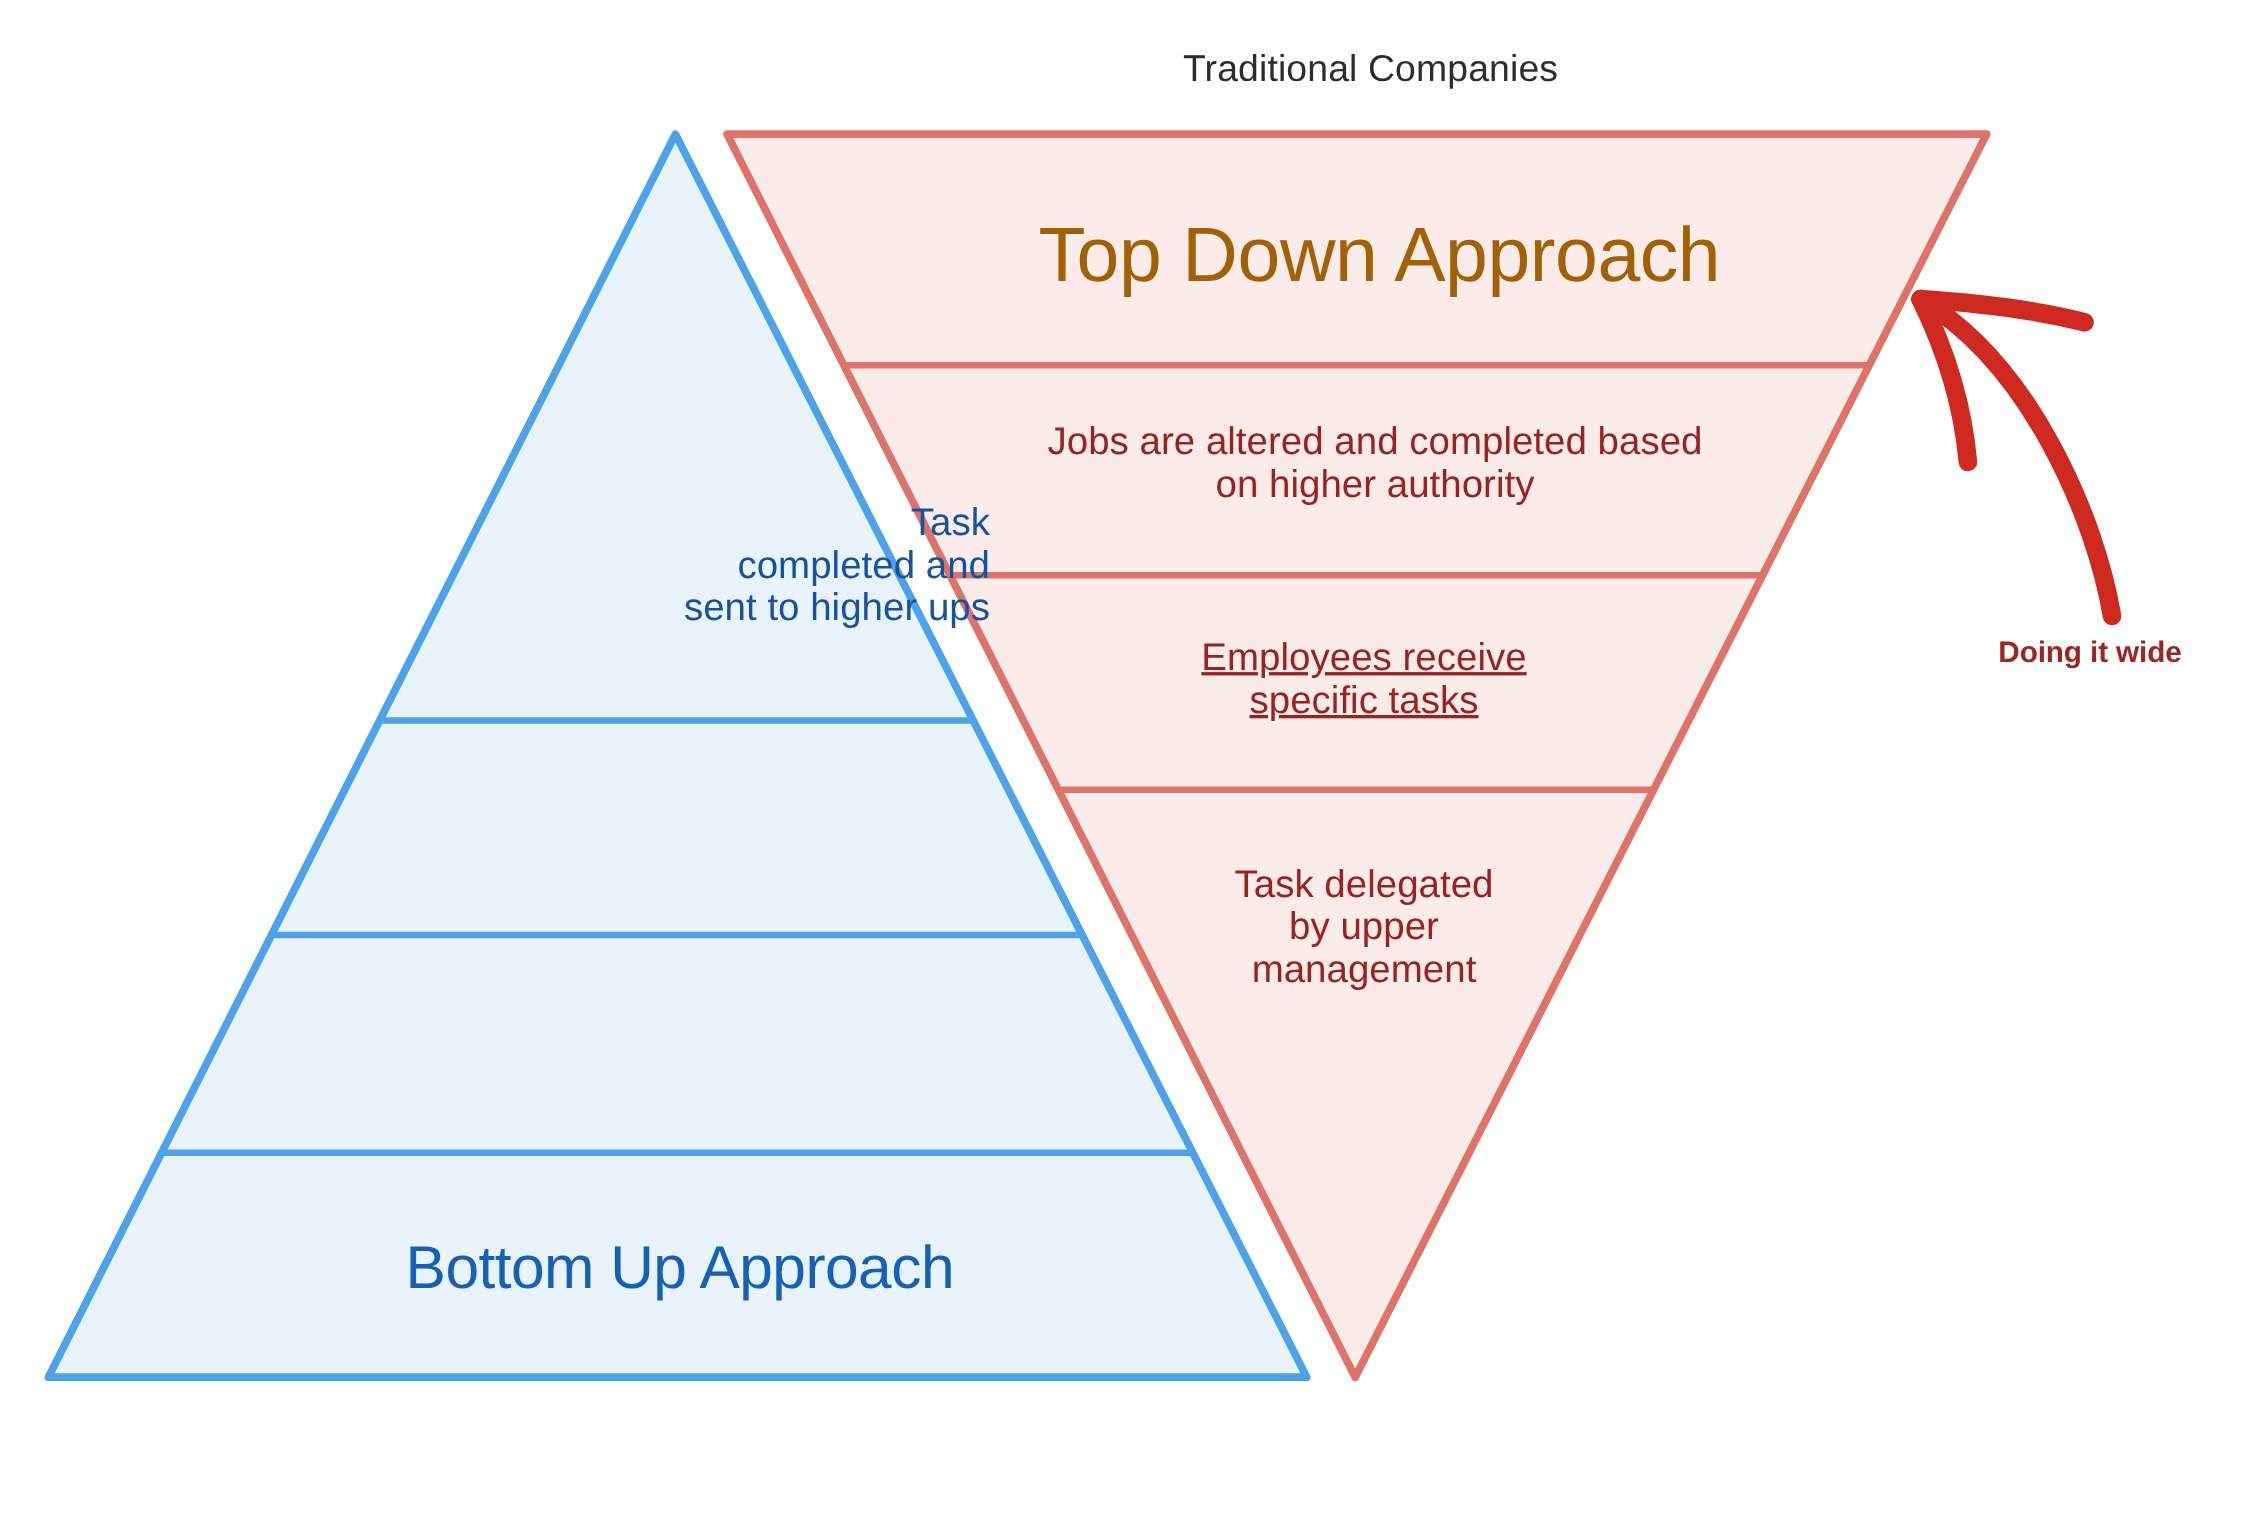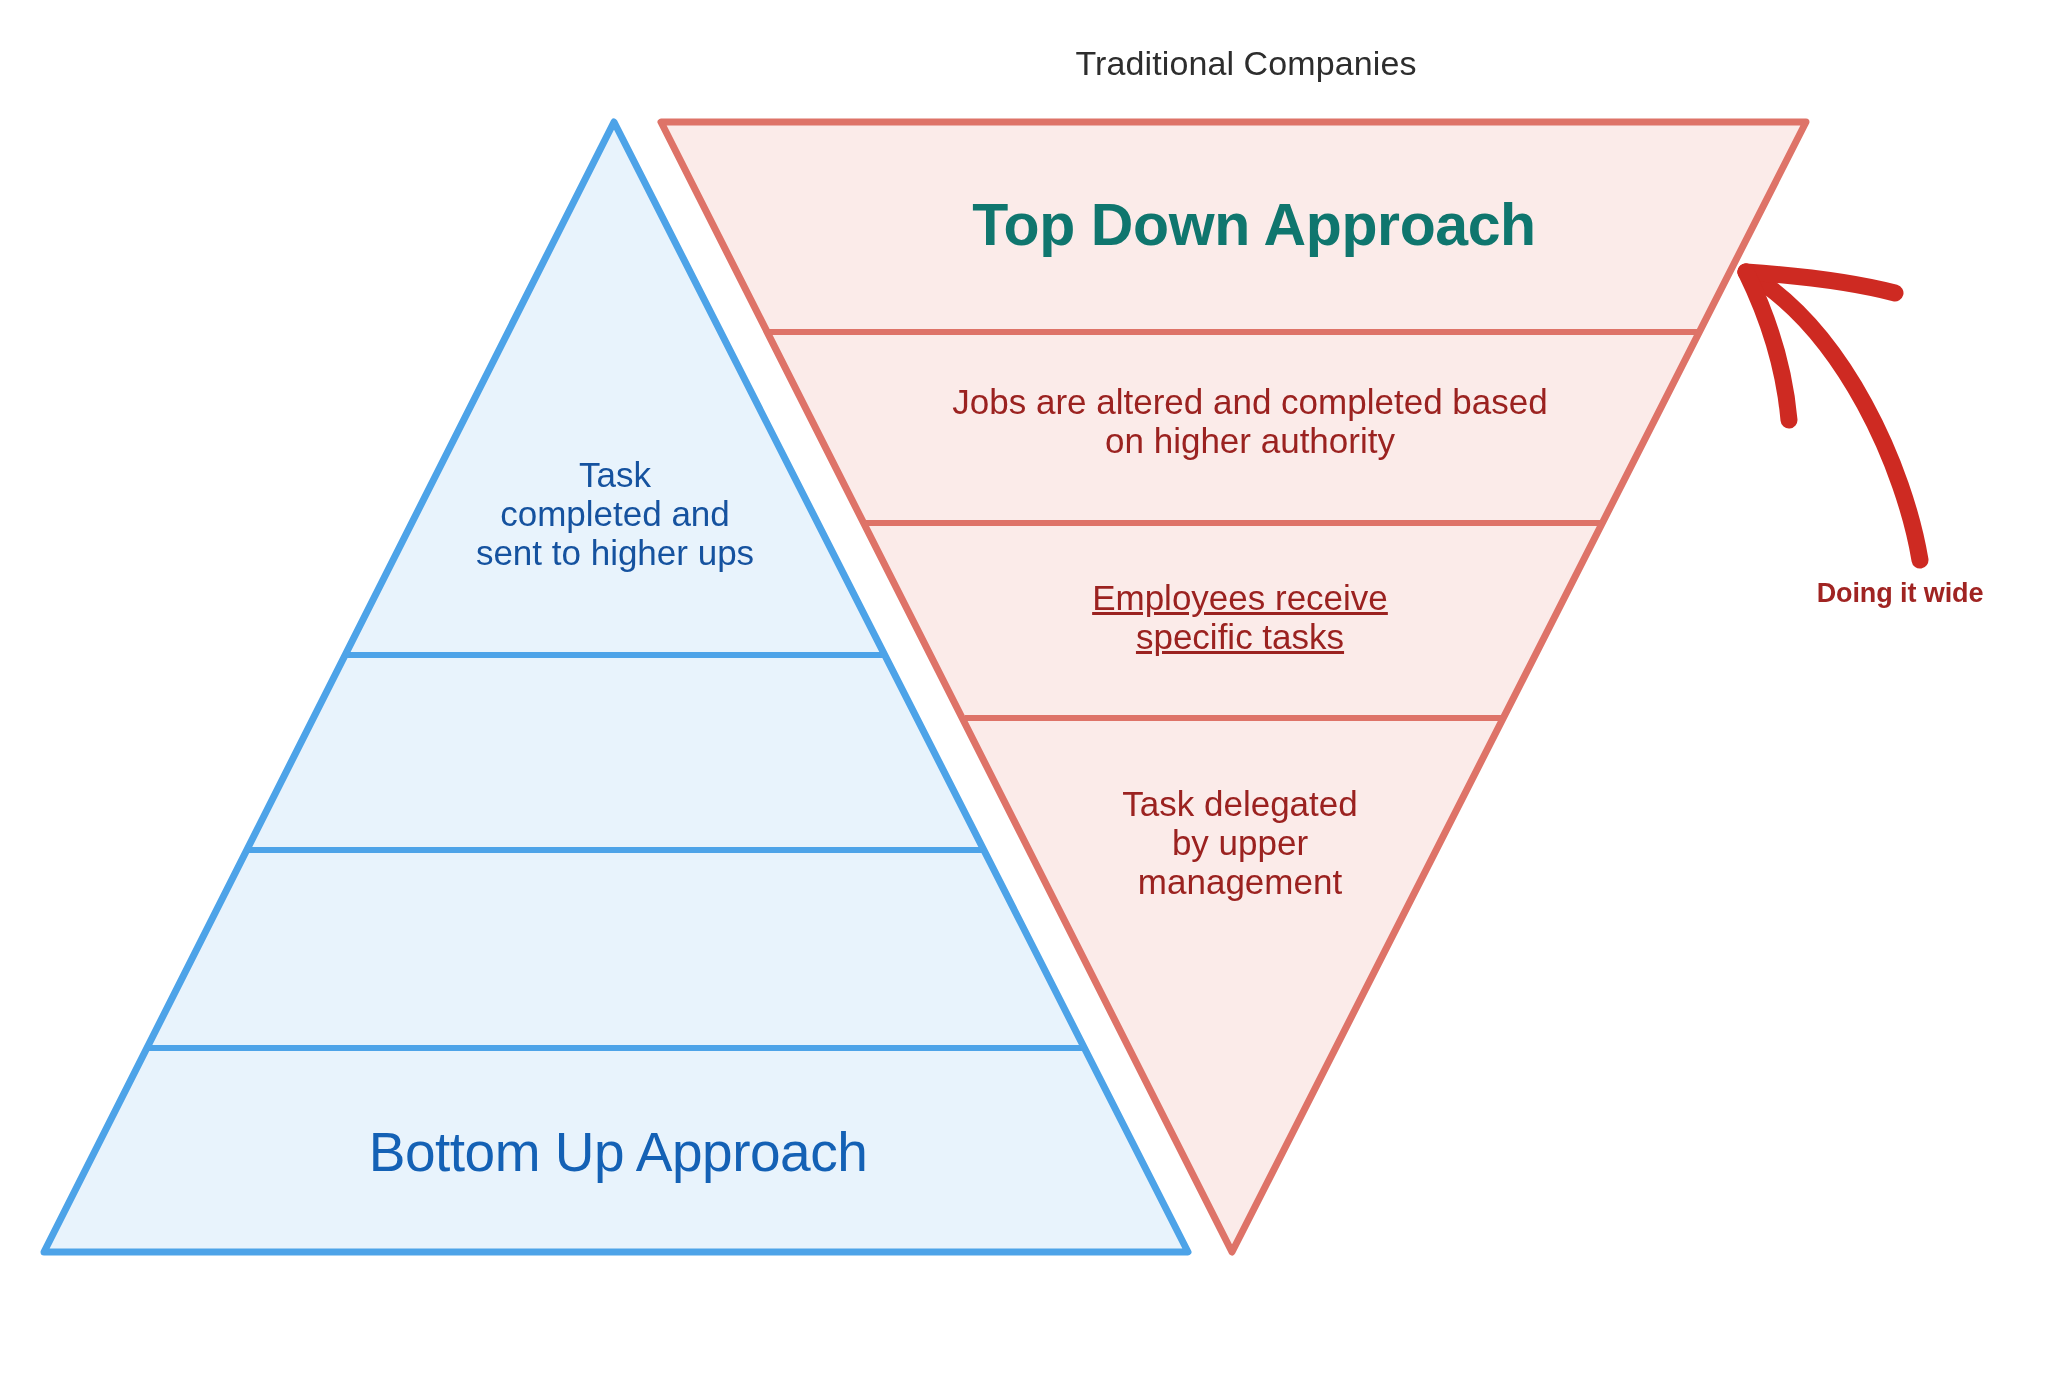--- a/index.html
+++ b/index.html
@@ -58,33 +58,34 @@
     top: 1122px;
     width: 940px;
     font-size: 55px;
     font-weight: normal;
     color: #1461B5;
     letter-spacing: -0.5px;
   }
   .blue-row {
     color: #15529F;
     font-size: 35px;
+    text-align: right;
   }
   .blue-r1 { left: 330px; top: 455px; width: 570px; }
   .blue-r2 { left: 270px; top: 735px; width: 710px; }
   .blue-r3 { left: 300px; top: 928px; width: 650px; }
 
   
   .red-title {
     left: 752px;
     top: 192px;
     width: 1004px;
-    font-size: 59px;
-    font-weight: bold;
-    color: #0f766e;
+    font-size: 70px;
+    font-weight: normal;
+    color: #a16207;
     letter-spacing: -0.4px;
   }
   .red-row {
     color: #9B2220;
     font-size: 35px;
     text-align: center;
   }
   .red-r1 { left: 810px; top: 382px; width: 880px; }
   .red-r2 { left: 870px; top: 578px; width: 740px; text-decoration: underline; }
   .red-r3 { left: 950px; top: 784px; width: 580px; }

